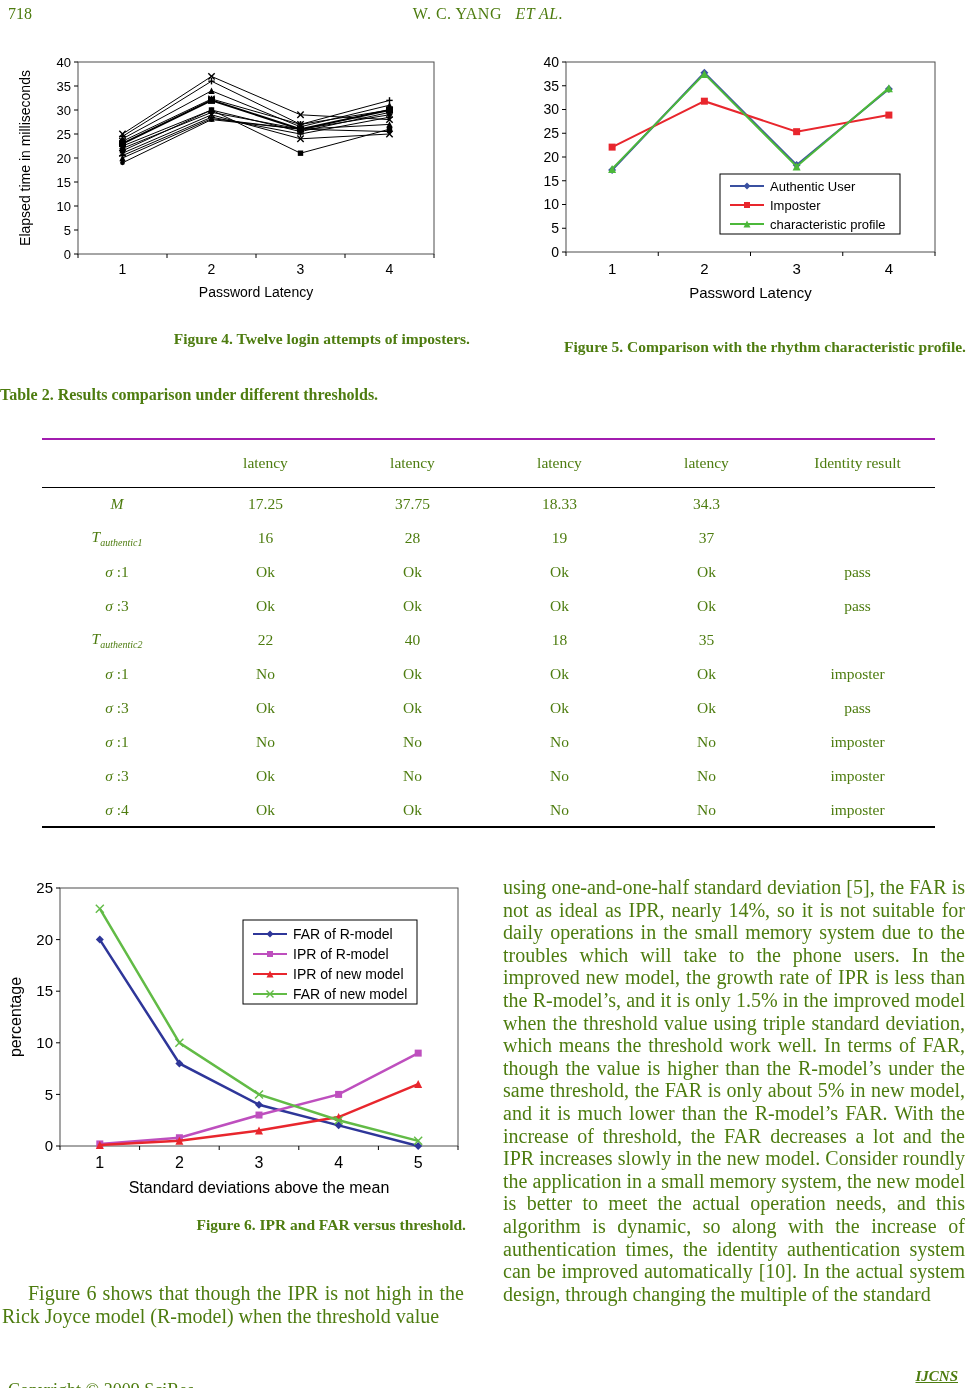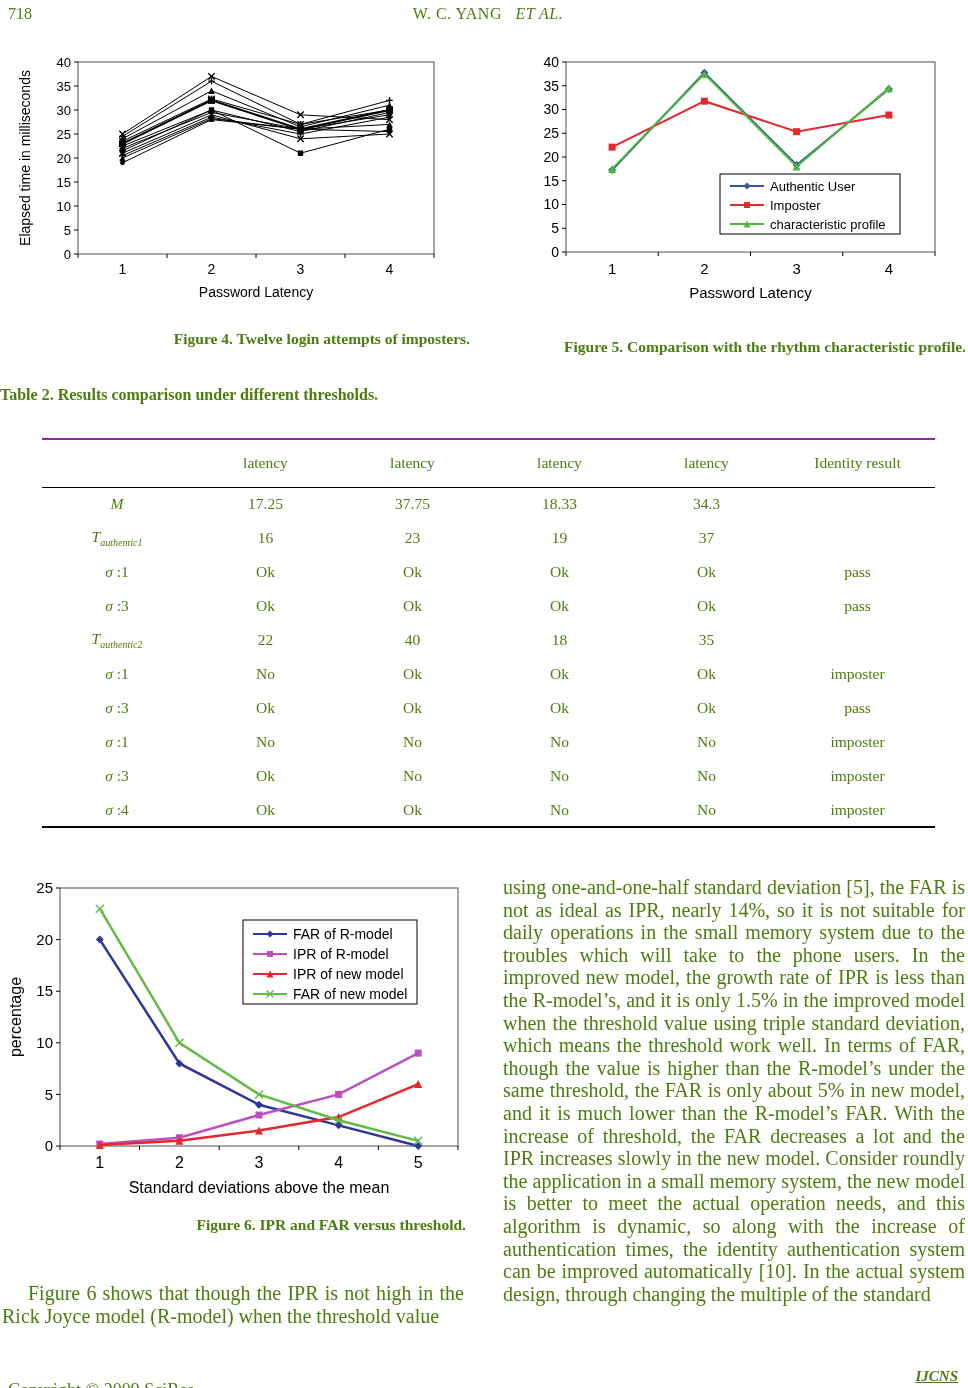--- a/index.html
+++ b/index.html
@@ -251,21 +251,21 @@
           <td><i class="lbl">M</i></td>
           <td>17.25</td>
           <td>37.75</td>
           <td>18.33</td>
           <td>34.3</td>
           <td></td>
         </tr>
         <tr>
           <td><i class="lbl">T</i><sub>authentic1</sub></td>
           <td>16</td>
-          <td>23</td>
+          <td>28</td>
           <td>19</td>
           <td>37</td>
           <td></td>
         </tr>
         <tr>
           <td><i class="lbl">σ</i><span> :1</span></td>
           <td>Ok</td>
           <td>Ok</td>
           <td>Ok</td>
           <td>Ok</td>

